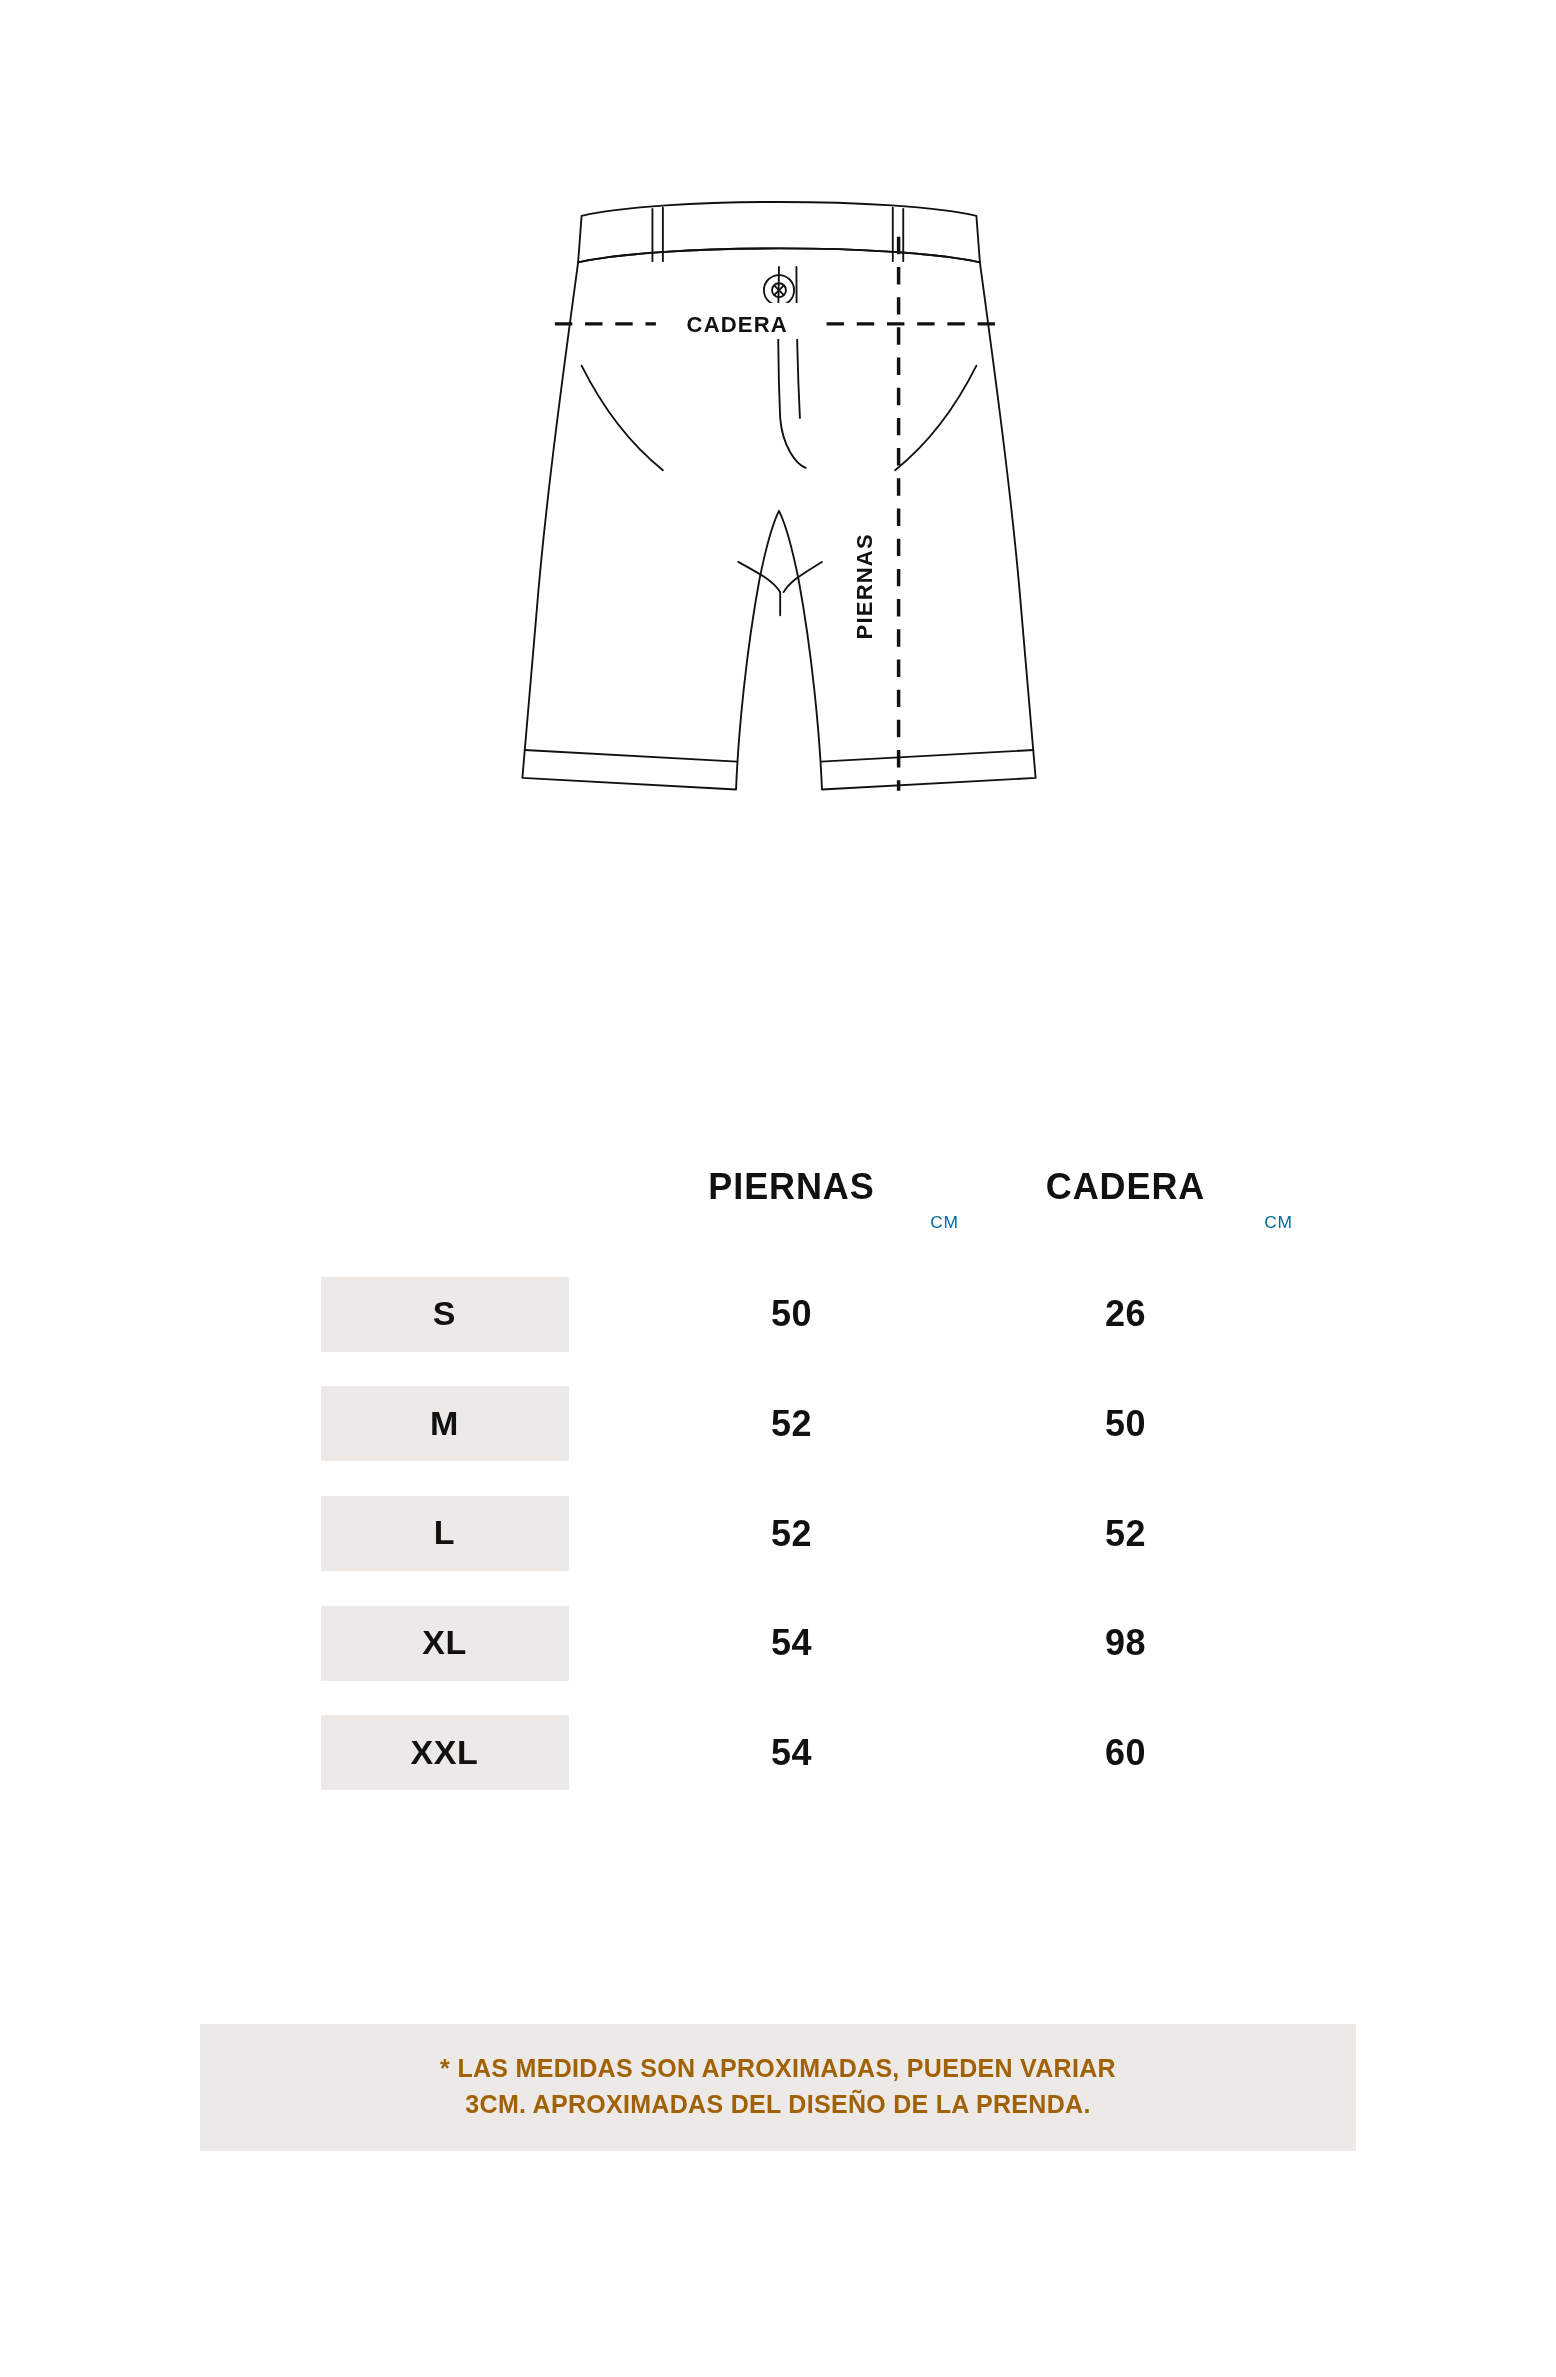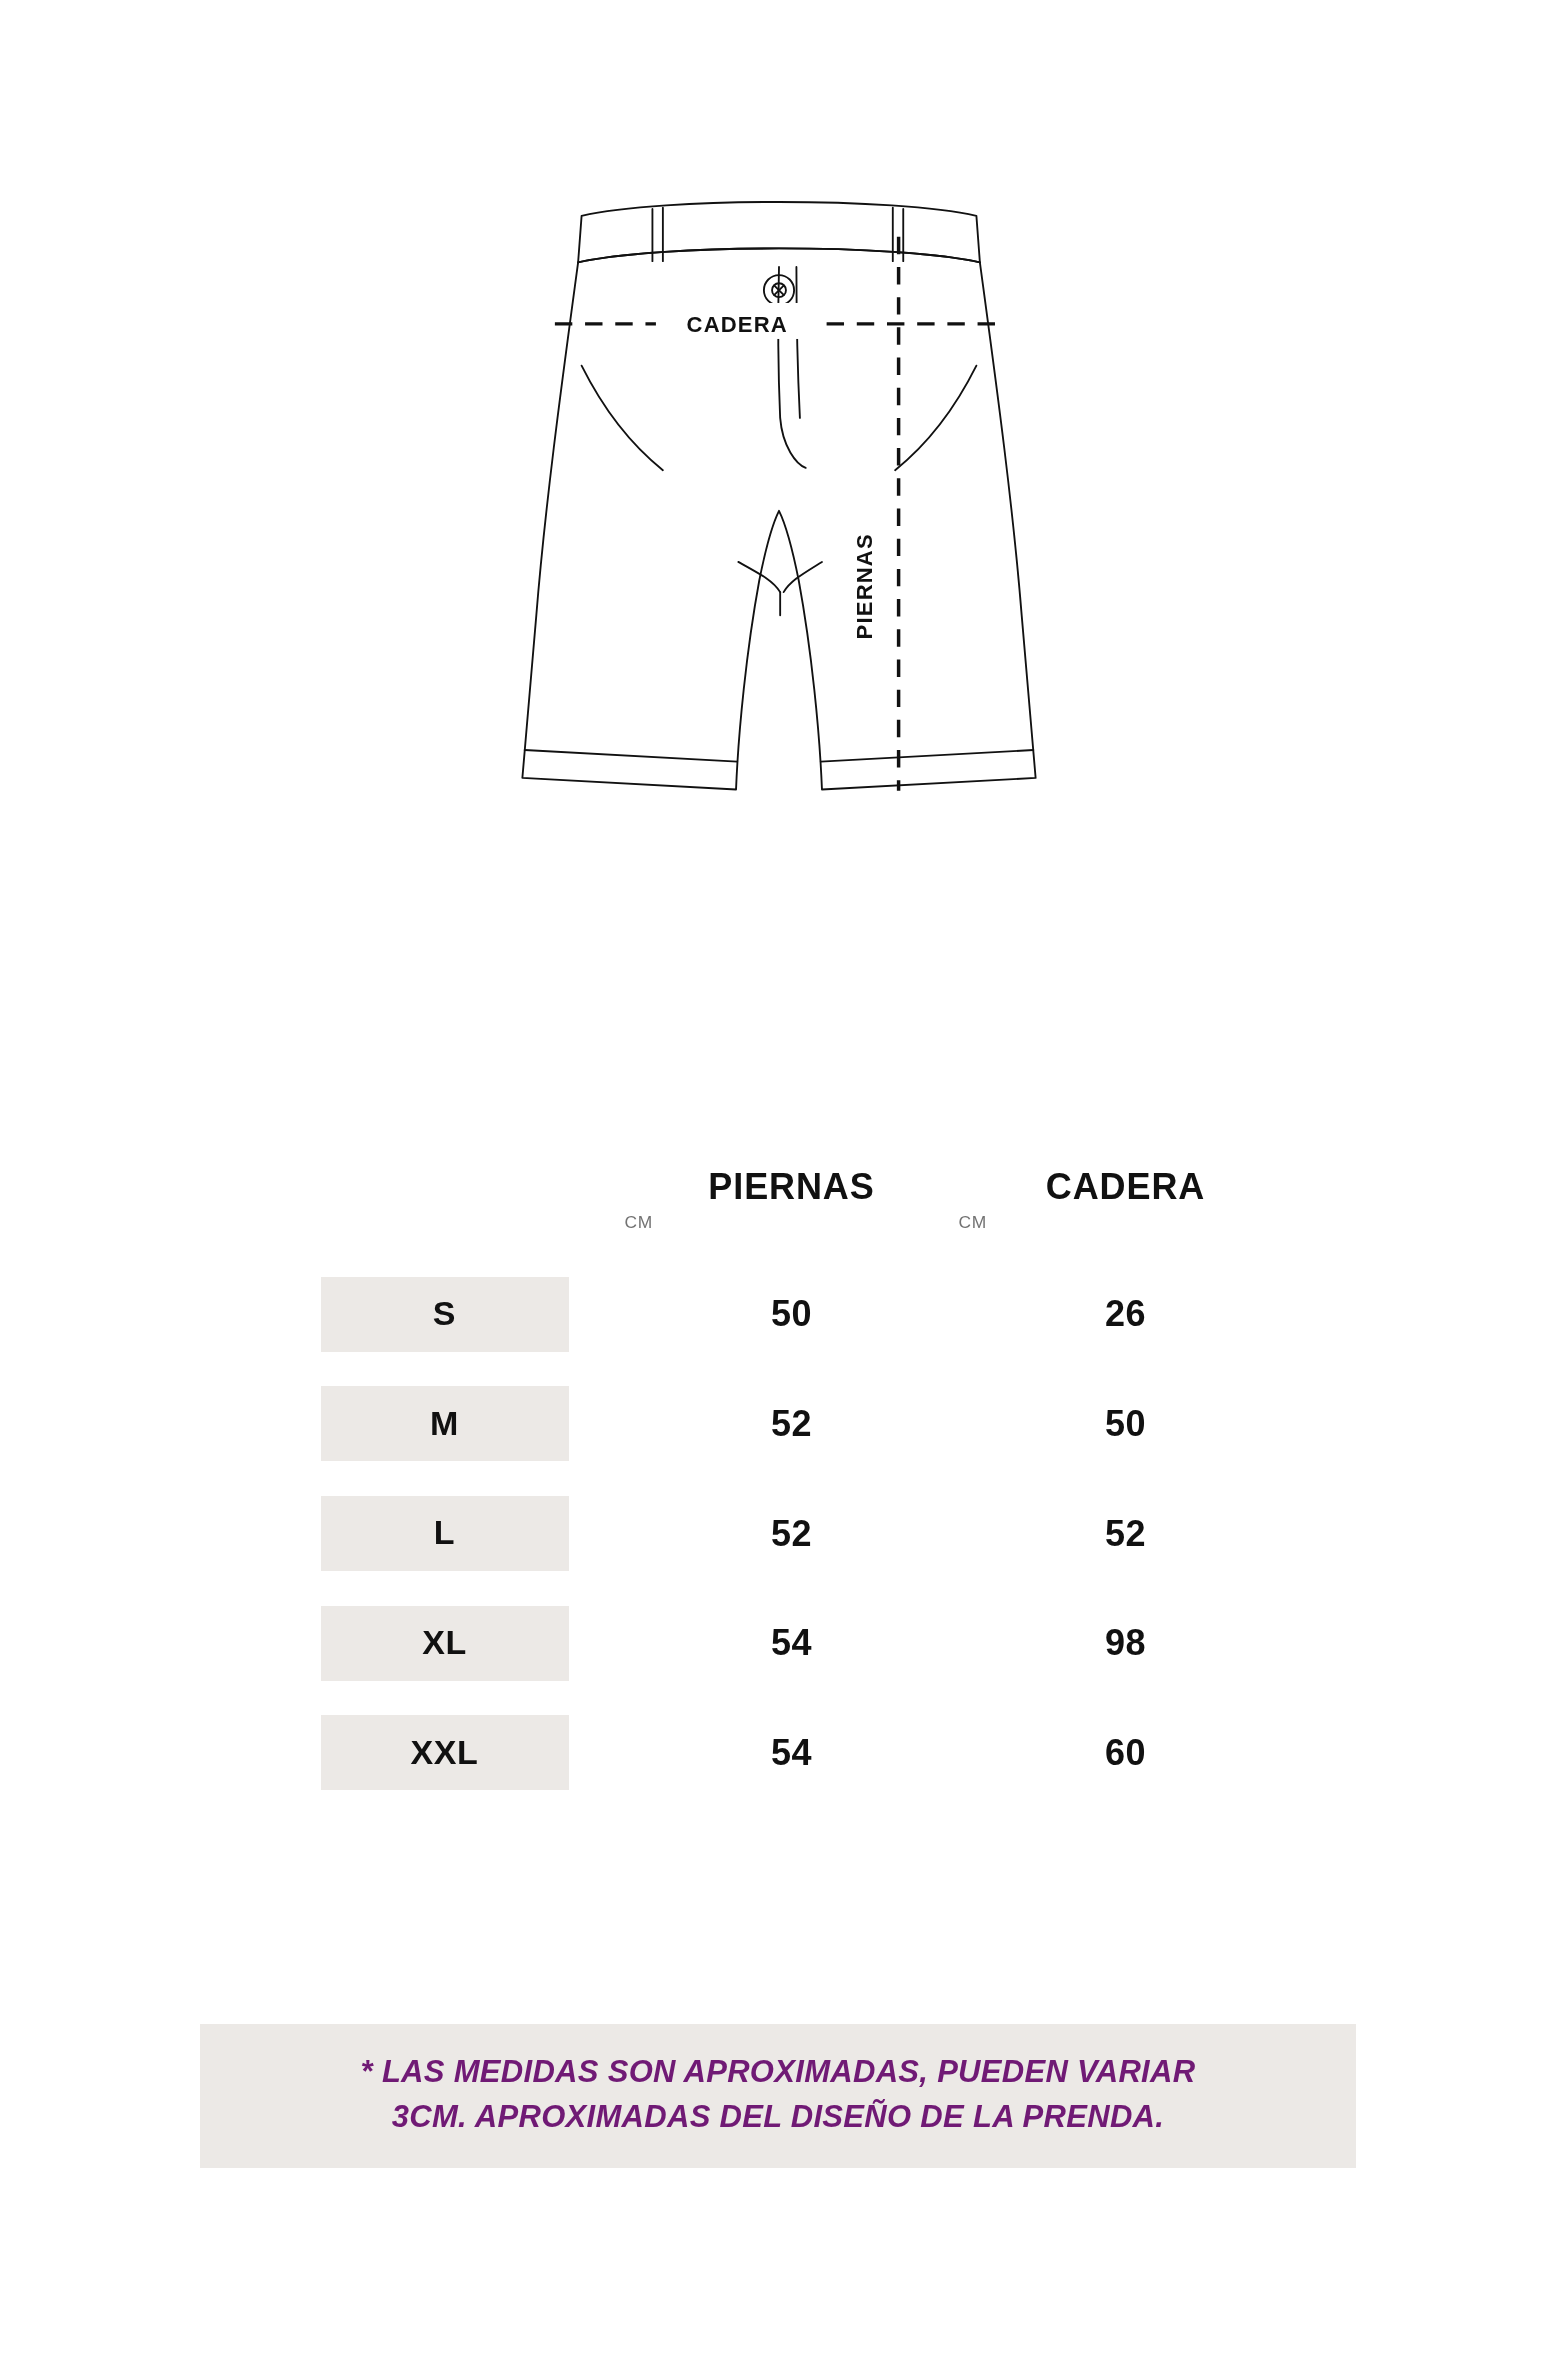--- a/index.html
+++ b/index.html
@@ -59,22 +59,22 @@
     font-weight: bold;
     letter-spacing: 0.9px;
     line-height: 1.05;
     text-align: center;
     color: #111111;
   }
   .col-unit {
     font-size: 17.4px;
     font-weight: normal;
     letter-spacing: 0.6px;
-    text-align: left;
-    color: #737373;
+    text-align: right;
+    color: #0369a1;
     padding-top: 5.8px;
   }
   .spacer-row td { height: 33px; }
 
   tr.data-row td {
     height: 87px;
     vertical-align: middle;
   }
   td.size-cell {
     text-align: center;
@@ -104,26 +104,25 @@
     position: absolute;
     left: 200px;
     top: 2024px;
     width: 1156px;
     background: #ece9e6;
     padding: 25.6px 23px 29px 23px;
     box-sizing: border-box;
     text-align: center;
   }
   .note-line {
-    font-size: 31px;
+    font-size: 25px;
     font-weight: bold;
     letter-spacing: 0.3px;
     line-height: 1.45;
-    color: #701a75;
-    font-style: italic;
+    color: #a16207;
   }
 
   .dash-label {
     font-size: 38px;
     font-weight: bold;
     letter-spacing: 2px;
   }
 </style>
 </head>
 <body>

